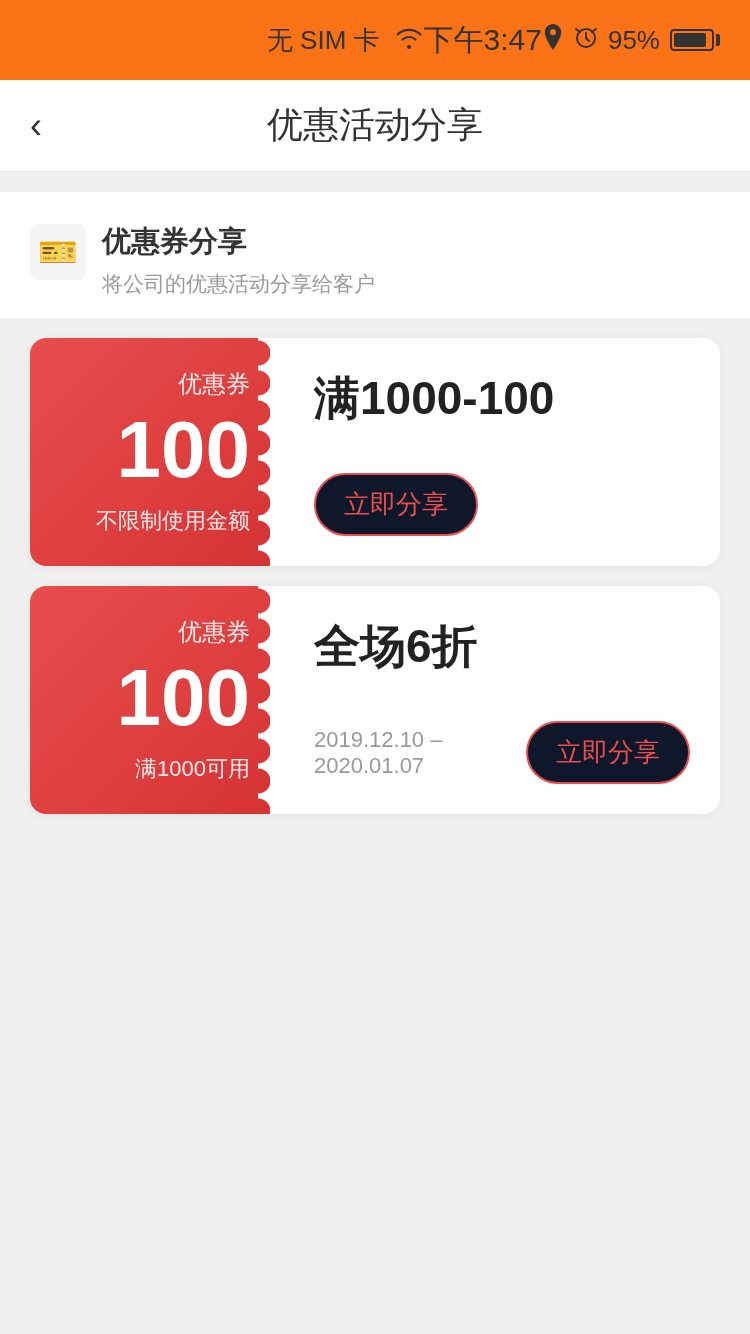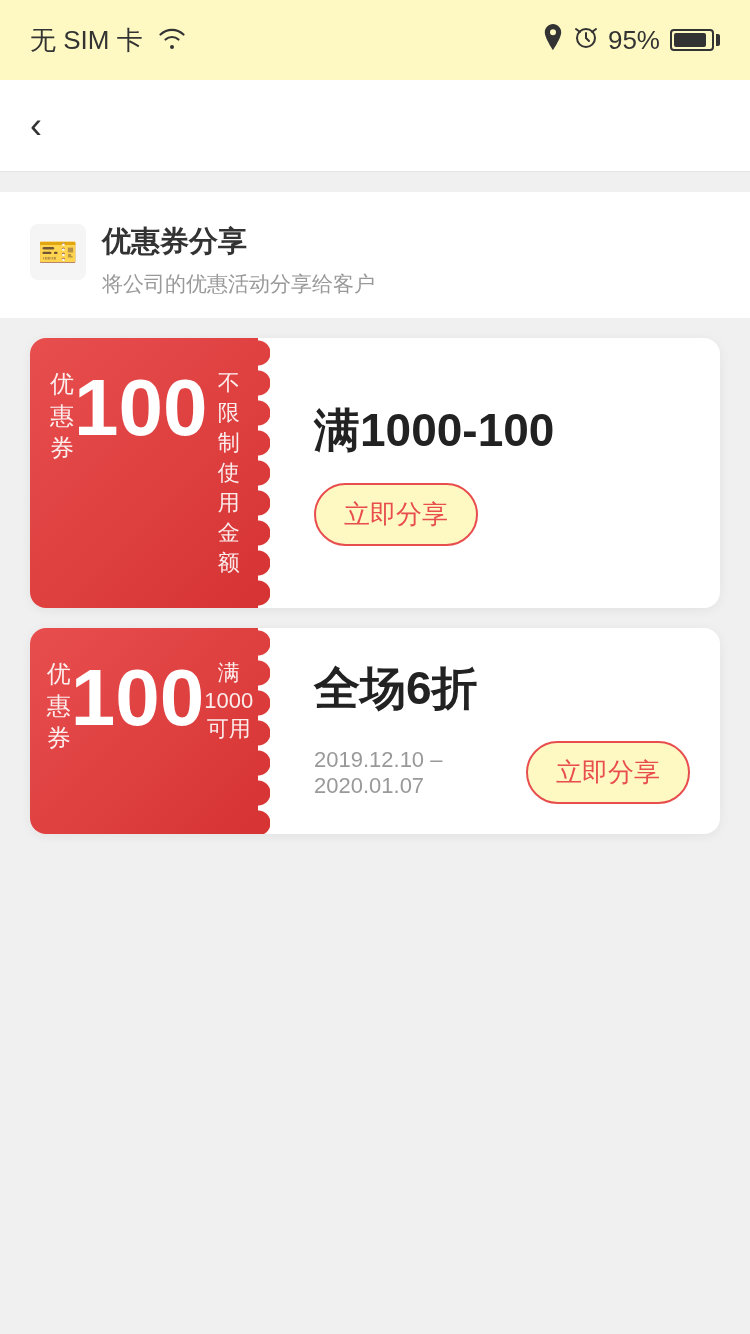--- a/index.html
+++ b/index.html
@@ -11,24 +11,24 @@
       background: #f0f0f0;
       font-family: -apple-system, "PingFang SC", "Helvetica Neue", Arial, sans-serif;
       font-size: 28px;
       color: #333;
     }
 
     
     .status-bar {
       width: 100%;
       height: 80px;
-      background: #fef9c3;
-      display: flex;
-      align-items: center;
-      justify-content: space-between;
+      background: #f97316;
+      display: flex;
+      align-items: center;
+      justify-content: flex-end;
       padding: 0 30px;
       font-size: 26px;
       font-weight: 500;
     }
     .status-left {
       display: flex;
       align-items: center;
       gap: 14px;
     }
     .status-center {
@@ -141,21 +141,22 @@
       display: flex;
       box-shadow: 0 2px 12px rgba(0,0,0,0.06);
       position: relative;
     }
 
     .coupon-left {
       width: 240px;
       background: #e84e4e;
       background: linear-gradient(135deg, #e84e4e 0%, #d63333 100%);
       display: flex;
-      align-items: flex-start;
+      flex-direction: column;
+      align-items: flex-end;
       justify-content: center;
       padding: 30px 20px;
       position: relative;
       flex-shrink: 0;
     }
 
     
     .coupon-left::after {
       content: '';
       position: absolute;
@@ -185,21 +186,21 @@
       color: rgba(255,255,255,0.9);
       font-size: 22px;
       text-align: center;
     }
 
     .coupon-right {
       flex: 1;
       padding: 30px 30px 30px 44px;
       display: flex;
       flex-direction: column;
-      justify-content: center;
+      justify-content: space-between;
       gap: 21px;
     }
 
     .coupon-name {
       font-size: 46px;
       font-weight: 700;
       color: #222;
     }
 
     .coupon-bottom {
@@ -209,21 +210,21 @@
     }
 
     .coupon-date {
       font-size: 22px;
       color: #999;
     }
 
     .share-btn {
       border: 2px solid #e84e4e;
       color: #e84e4e;
-      background: #fef9c3;
+      background: #0f172a;
       border-radius: 40px;
       padding: 12px 28px;
       font-size: 26px;
       cursor: pointer;
       white-space: nowrap;
     }
 
     
     .empty-area {
       flex: 1;
@@ -237,20 +238,21 @@
   <div class="status-left">
     <span>无 SIM 卡</span>
     <span>
       <svg width="30" height="22" viewBox="0 0 30 22" fill="none">
         <path d="M15 18a2 2 0 110 4 2 2 0 010-4z" fill="#333"></path>
         <path d="M8.5 12.5C10.2 10.9 12.5 10 15 10s4.8.9 6.5 2.5" stroke="#333" stroke-width="2.2" fill="none" stroke-linecap="round"></path>
         <path d="M3.5 7.5C6.7 4.5 10.6 2.8 15 2.8s8.3 1.7 11.5 4.7" stroke="#333" stroke-width="2.2" fill="none" stroke-linecap="round"></path>
       </svg>
     </span>
   </div>
+  <div class="status-center">下午3:47</div>
   <div class="status-right">
     <span>
       <svg width="22" height="26" viewBox="0 0 22 26" fill="#333">
         <path d="M11 0C6.5 0 2.8 3.7 2.8 8.2c0 5.7 8.2 17.8 8.2 17.8s8.2-12.1 8.2-17.8C19.2 3.7 15.5 0 11 0zm0 11.2a3 3 0 110-6 3 3 0 010 6z"></path>
       </svg>
     </span>
     <span>
       <svg width="24" height="26" viewBox="0 0 24 26" fill="#333">
         <circle cx="12" cy="14" r="9" stroke="#333" stroke-width="2" fill="none"></circle>
         <path d="M12 9v5l3 3" stroke="#333" stroke-width="2" stroke-linecap="round" fill="none"></path>
@@ -262,20 +264,21 @@
       <span class="battery-body">
           <span class="battery-fill"></span>
         </span>
       <span class="battery-tip"></span>
     </span>
   </div>
 </div>
 
 <div class="nav-bar">
   <span class="nav-back">‹</span>
+  <span class="nav-title">优惠活动分享</span>
 </div>
 
 <div class="section-header">
   <div class="section-icon">🎫</div>
   <div class="section-text">
     <h2>优惠券分享</h2>
     <p>将公司的优惠活动分享给客户</p>
   </div>
 </div>
 

